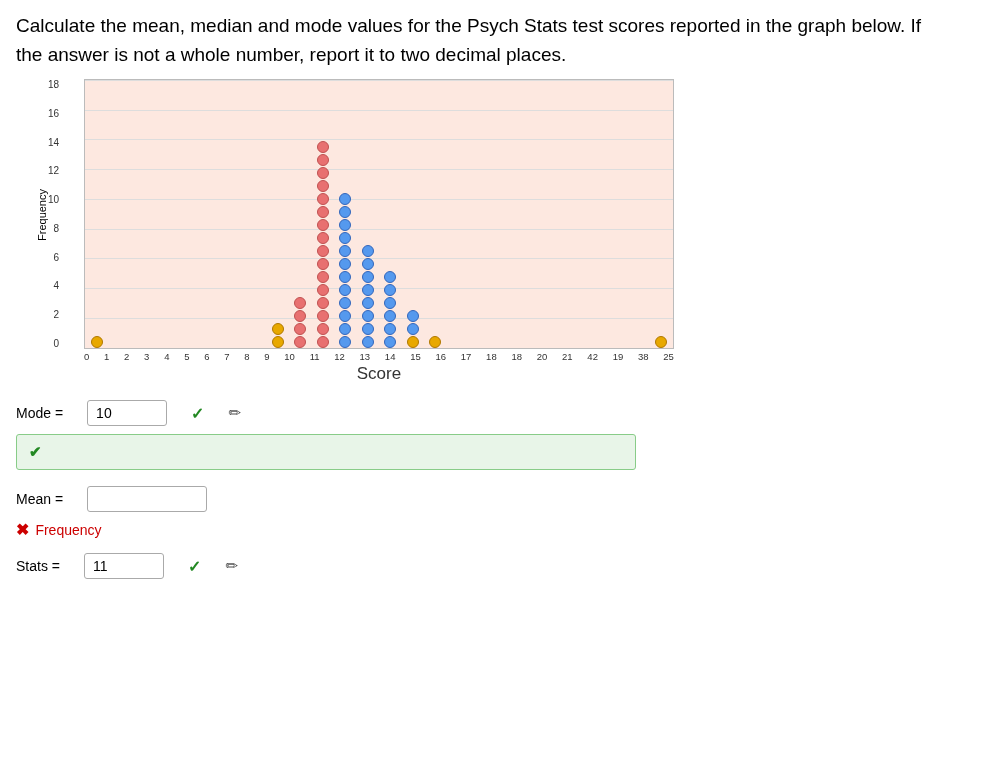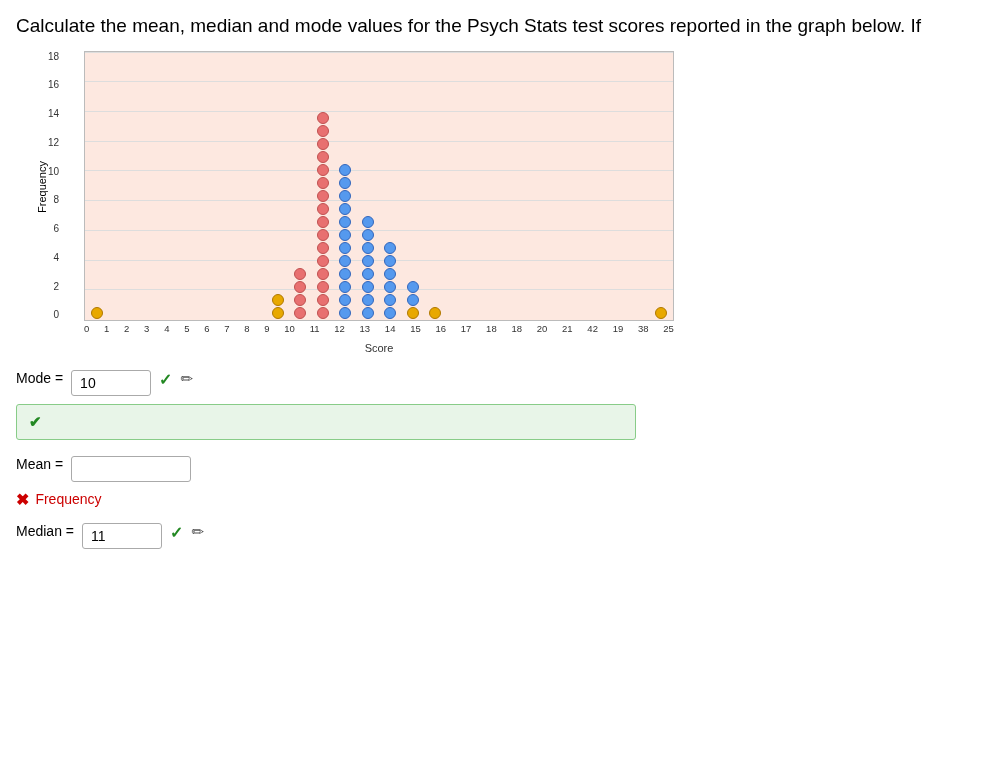--- a/index.html
+++ b/index.html
@@ -49,23 +49,23 @@
       margin: 0.5px 0;
       flex-shrink: 0;
     }
     .dot-pink { background: #e87070; border: 1px solid #c05050; }
     .dot-blue { background: #5599ee; border: 1px solid #3366bb; }
     .dot-gold { background: #e8a800; border: 1px solid #b07800; }
 
     
     .answer-row {
       display: flex;
-      align-items: flex-start;
+      align-items: center;
       margin-bottom: 8px;
-      gap: 8px;
+      gap: 24px;
     }
     .answer-label {
       font-size: 14px;
       color: #000;
       white-space: nowrap;
     }
     .answer-input {
       border: 1px solid #aaa;
       border-radius: 3px;
       padding: 4px 8px;
@@ -122,20 +122,21 @@
       padding: 4px 8px;
       font-size: 14px;
       width: 120px;
     }
   </style>
 </head>
 <body>
 
 <p class="question-text">
   <span>Calculate the mean, median and mode values for the Psych Stats test scores reported in the graph below. If</span><br>
+  <span>the answer is not a whole number, report it to two decimal places.</span>
 </p>
 
 <div style="position:relative; width:680px; margin-bottom:16px; padding-left:22px;">
   <div style="position:absolute; left:0; top:130px; transform:rotate(-90deg); font-size:11px; white-space:nowrap; transform-origin:center center;">
     <span>Frequency</span>
   </div>
 
   <div style="position:absolute; left:22px; top:0; width:24px; height:270px; display:flex; flex-direction:column-reverse; justify-content:space-between; align-items:flex-end; padding-right:3px; font-size:10px; color:#333;">
     <span>0</span>
     <span>2</span>
@@ -303,21 +304,21 @@
     <span>18</span>
     <span>18</span>
     <span>20</span>
     <span>21</span>
     <span>42</span>
     <span>19</span>
     <span>38</span>
     <span>25</span>
   </div>
 
-  <div style="margin-left:46px; width:590px; text-align:center; font-size:11px; color:#333; padding-top:2px;margin-top:6px;">
+  <div style="margin-left:46px; width:590px; text-align:center; font-size:17px; color:#333; padding-top:2px;">
     <span>Score</span>
   </div>
 </div>
 
 <div class="answer-row" style="margin-bottom:8px;">
   <span class="answer-label">Mode =</span>
   <input class="answer-input" value="10" readonly="" style="width: 80px;">
   <span class="check-icon">✓</span>
   <span class="edit-icon" style="font-size:15px; color:#555; cursor:pointer;">✏</span>
 </div>
@@ -330,17 +331,17 @@
   <span class="answer-label">Mean =</span>
   <input class="mean-input" value="" style="width: 120px;">
 </div>
 
 <div class="incorrect-banner" style="margin-bottom:14px;">
   <span class="x-red">✖</span>
   <span>Frequency</span>
 </div>
 
 <div class="answer-row">
-  <span class="answer-label">Median =</span>
+  <span class="answer-label">Stats =</span>
   <input class="answer-input" value="11" readonly="" style="width: 80px;">
   <span class="check-icon">✓</span>
   <span class="edit-icon" style="font-size:15px; color:#555; cursor:pointer;">✏</span>
 </div>
 
 </body></html>

